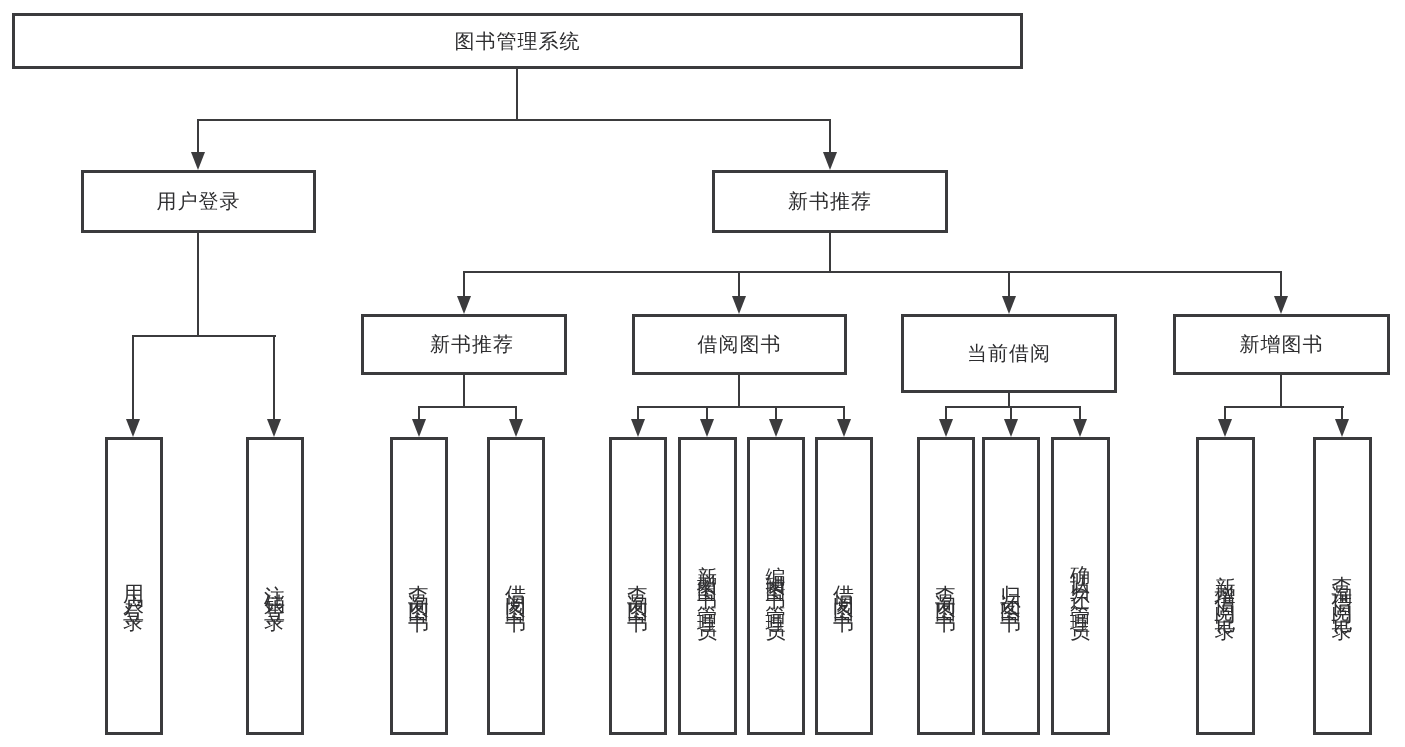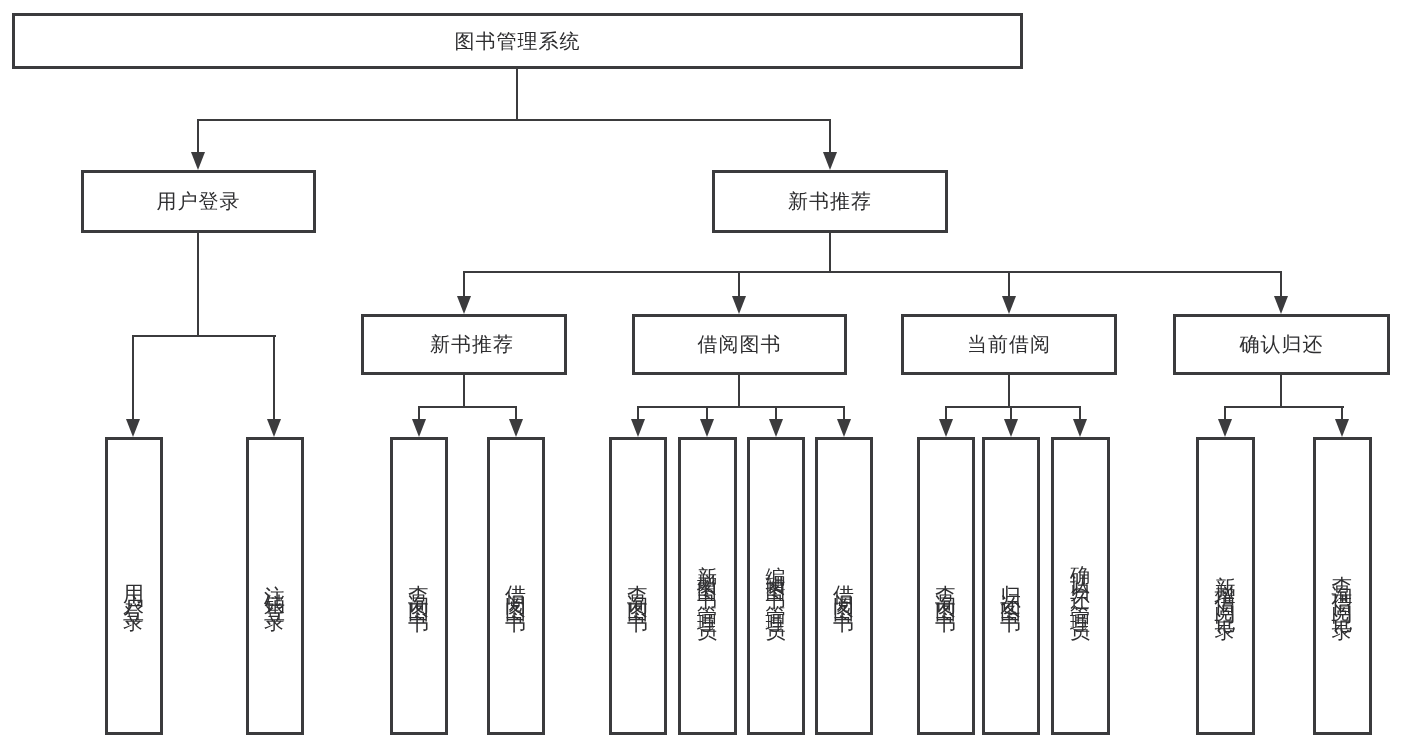--- a/index.html
+++ b/index.html
@@ -73,23 +73,23 @@
   <div class="node" style="left:12px;top:13px;width:1011px;height:56px;">图书管理系统</div>
 
   <div class="node" style="left:81px;top:170px;width:235px;height:63px;">用户登录</div>
 
   <div class="node" style="left:712px;top:170px;width:236px;height:63px;">新书推荐</div>
 
   <div class="node" style="left:361px;top:314px;width:206px;height:61px;padding-left:16px;">新书推荐</div>
 
   <div class="node" style="left:632px;top:314px;width:215px;height:61px;">借阅图书</div>
 
-  <div class="node" style="left:901px;top:314px;width:216px;height:61px;">当前借阅</div>
-
-  <div class="node" style="left:1173px;top:314px;width:217px;height:61px;">确认归还</div>
+  <div class="node" style="left:901px;top:314px;width:216px;height:79px;">当前借阅</div>
+
+  <div class="node" style="left:1173px;top:314px;width:217px;height:61px;">新增图书</div>
 
   <div class="node vnode" style="left:105px;top:437px;width:58px;height:298px;">用户登录</div>
   <div class="node vnode" style="left:246px;top:437px;width:58px;height:298px;">注销登录</div>
 
   <div class="node vnode" style="left:390px;top:437px;width:58px;height:298px;">查询图书</div>
   <div class="node vnode" style="left:487px;top:437px;width:58px;height:298px;">借阅图书</div>
 
   <div class="node vnode" style="left:609px;top:437px;width:58px;height:298px;">查询图书</div>
   <div class="node vnode vnode-long" style="left:678px;top:437px;width:59px;height:298px;">新增图书（管理员）</div>
   <div class="node vnode vnode-long" style="left:747px;top:437px;width:58px;height:298px;">编辑图书（管理员）</div>

